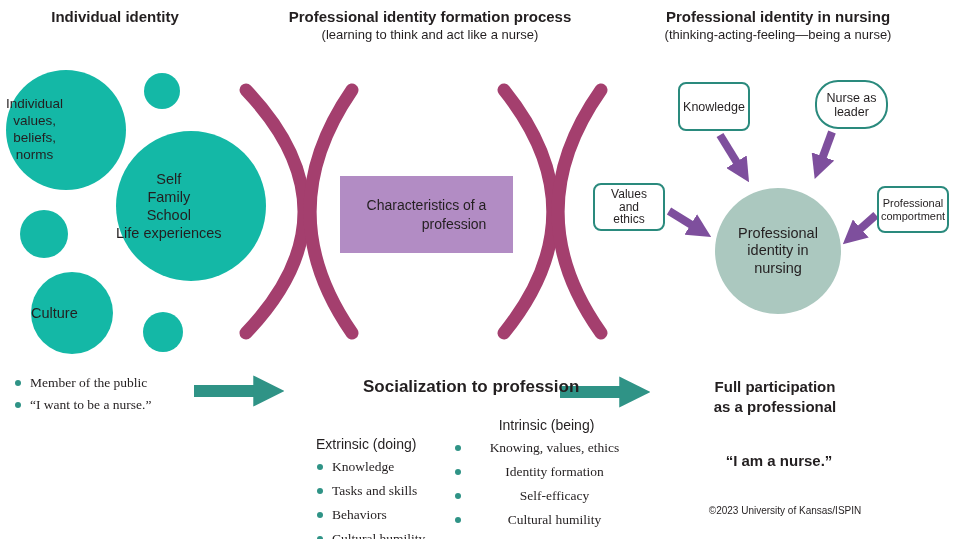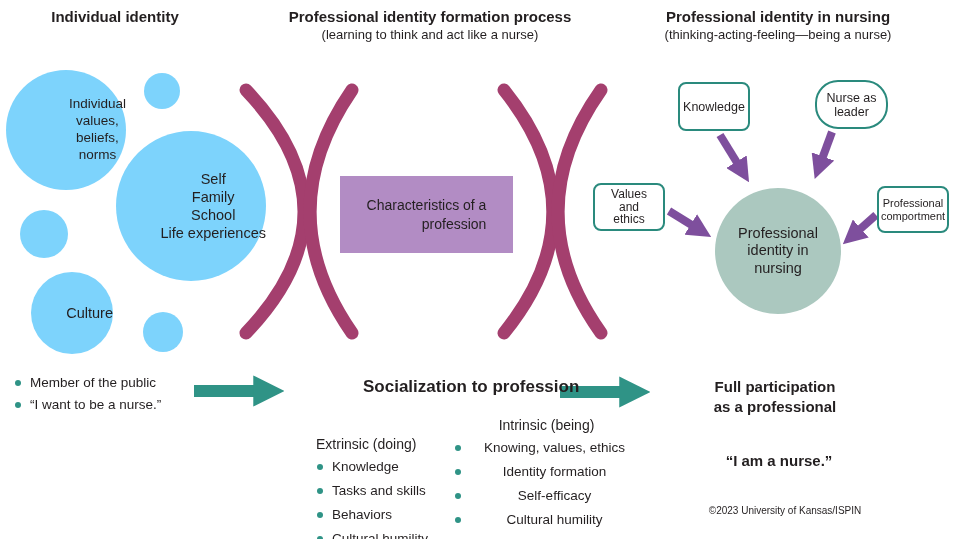--- a/index.html
+++ b/index.html
@@ -6,22 +6,22 @@
   .canvas{
     position:relative;width:959px;height:539px;background:#ffffff;overflow:hidden;
     font-family:"Liberation Sans", sans-serif;color:#231f20;
   }
   .layer{position:absolute;left:0;top:0;}
   .hdr{position:absolute;text-align:center;}
   .hdr-title{font-weight:bold;font-size:15px;line-height:1.15;}
   .hdr-sub{font-size:13px;line-height:1.2;margin-top:2px;}
   .ml{white-space:pre-line;}
   .bcircle{
-    position:absolute;border-radius:50%;background:#7dd3fc;
-    display:flex;align-items:center;justify-content:flex-end;text-align:center;line-height:1.25;
+    position:absolute;border-radius:50%;background:#14b8a6;
+    display:flex;align-items:center;justify-content:flex-start;text-align:center;line-height:1.25;
   }
   .pbox{
     position:absolute;background:#b28cc4;display:flex;align-items:center;justify-content:center;
     text-align:right;font-size:14px;line-height:1.3;
   }
   .tbox{
     position:absolute;background:#ffffff;border:2px solid #2a8a7d;border-radius:8px;
     display:flex;align-items:center;justify-content:center;text-align:center;
     font-size:12.5px;line-height:1.12;box-sizing:border-box;
   }
@@ -30,21 +30,21 @@
     position:absolute;border-radius:50%;background:#abc8bf;
     display:flex;align-items:center;justify-content:center;text-align:center;
     font-size:14.5px;line-height:1.2;
   }
   .curve{fill:none;stroke:#a43f6e;stroke-width:13;stroke-linecap:round;}
   .parrow{fill:none;stroke:#7e4f9d;stroke-width:8;}
   .tarrow{fill:none;stroke:#2f9386;stroke-width:12;}
   .blist{
     position:absolute;list-style:none;margin:0;padding:0;font-size:13.5px;line-height:1.25;
   }
-  .blist li{position:relative;padding-left:16px;margin-bottom:5px;}
+  .blist li{position:relative;padding-left:16px;margin-bottom:5px;font-family:Liberation Serif, serif;}
   .blist li::before{
     content:"";position:absolute;left:1px;top:5px;width:6px;height:6px;border-radius:50%;background:#2f9386;
   }
   .soc-title{position:absolute;font-weight:bold;font-size:17px;margin-left:46px;}
   .subcol{position:absolute;}
   .col-h{font-size:14px;margin-bottom:7px;}
   .subcol .blist{position:static;margin-top:0;}
   .subcol .blist li{margin-bottom:7px;}
   .fullp{position:absolute;font-weight:bold;font-size:15px;text-align:center;line-height:1.35;}
   .quote{position:absolute;font-weight:bold;font-size:15px;text-align:center;}

